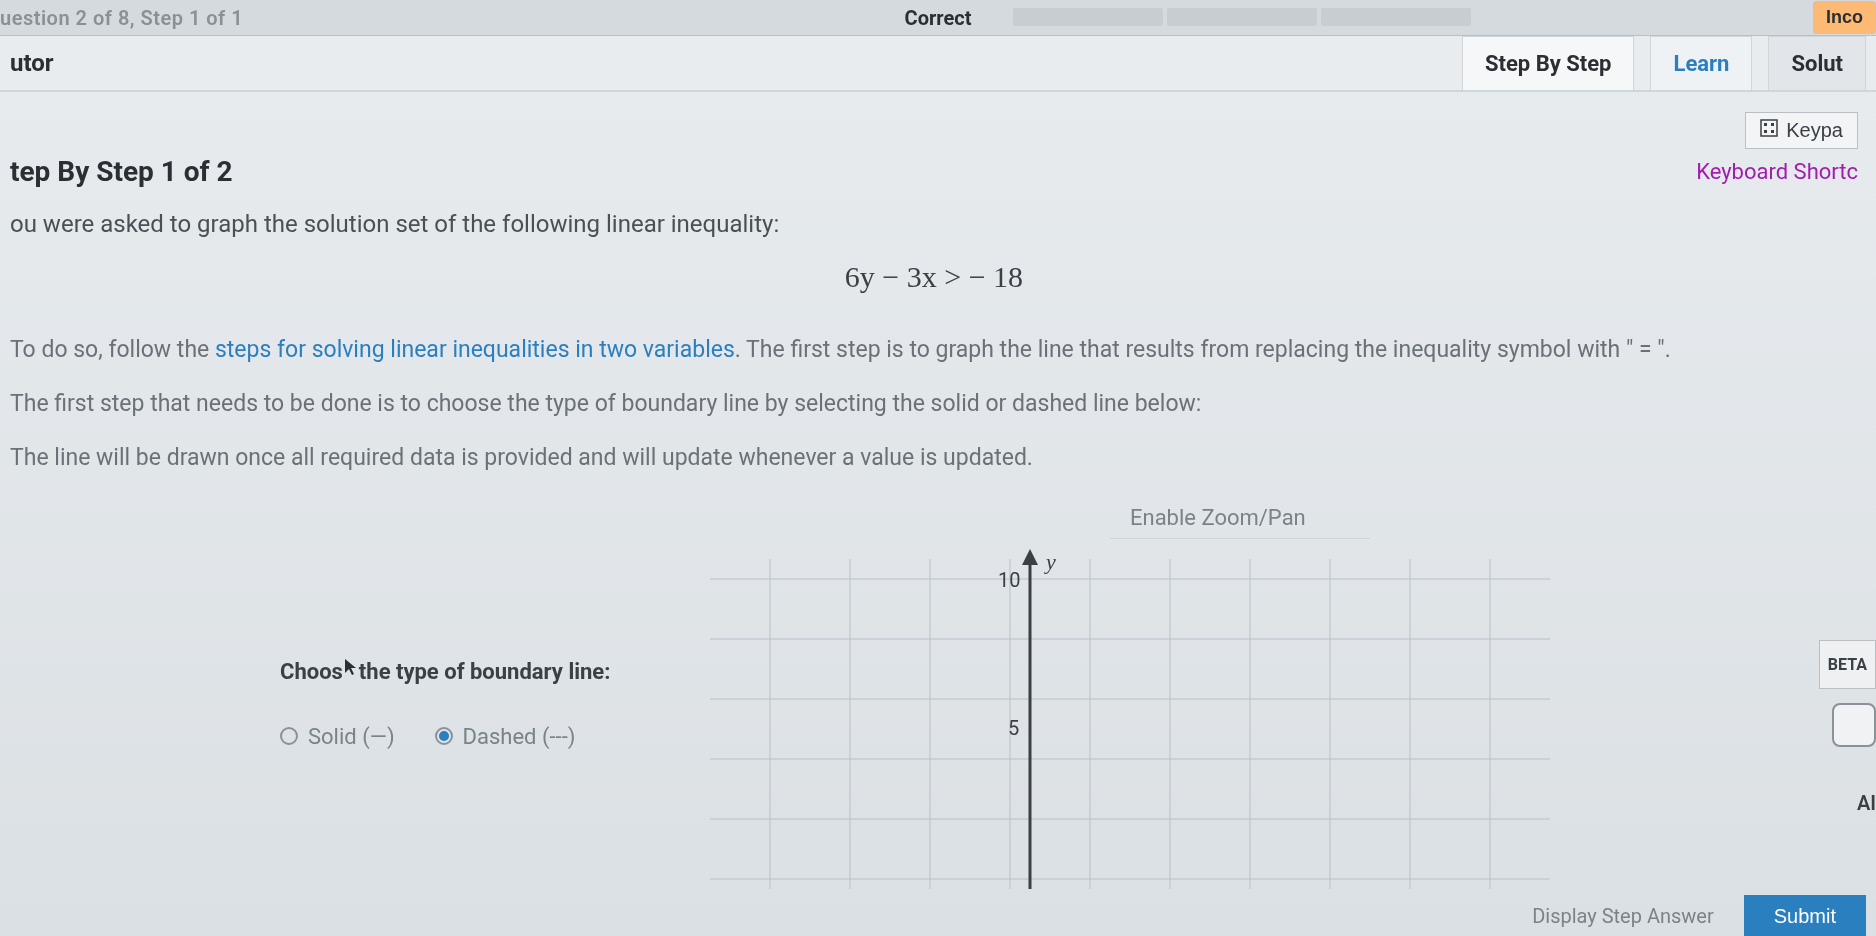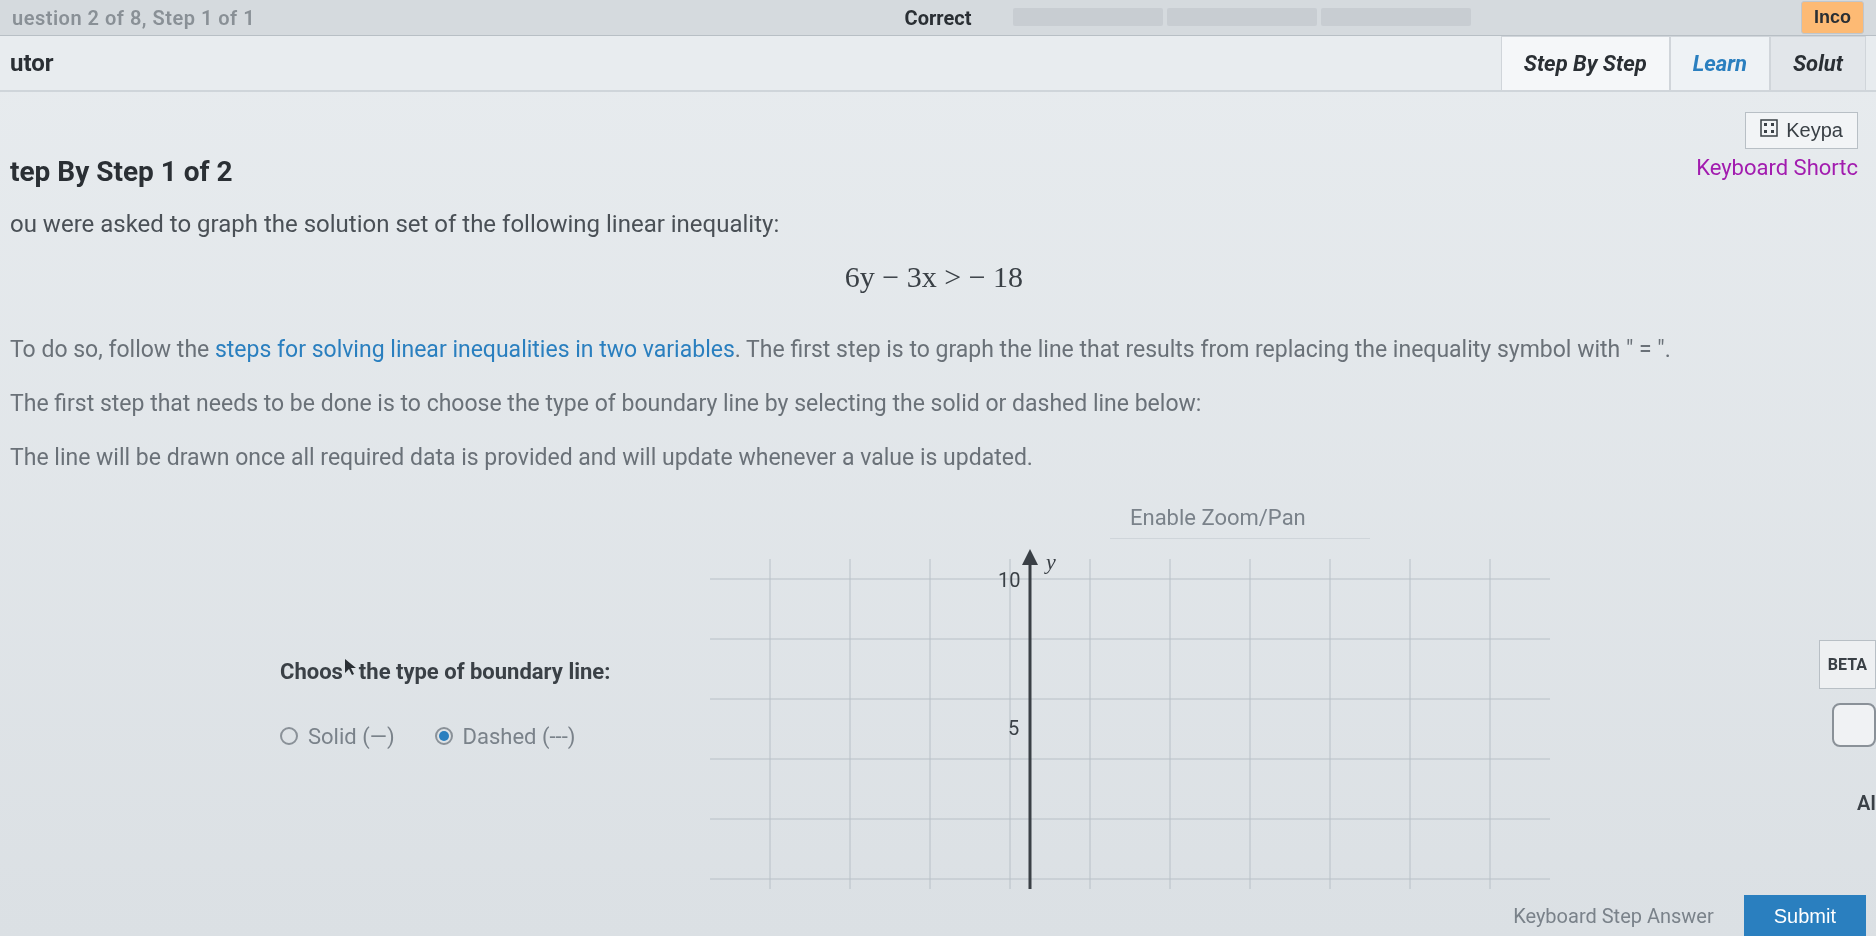--- a/index.html
+++ b/index.html
@@ -11,21 +11,21 @@
       overflow: hidden;
       color: #333;
     }
     .top-bar {
       height: 36px;
       background: #d5dade;
       border-bottom: 1px solid #b8bfc5;
       display: flex;
       align-items: center;
       justify-content: space-between;
-      padding: 0 12px;
+      padding: 0 0;
     }
     .breadcrumb {
       color: #6a7178;
       font-weight: 600;
       font-size: 20px;
       letter-spacing: 0.5px;
       opacity: 0.7;
     }
     .correct-label {
       position: absolute;
@@ -63,22 +63,21 @@
       justify-content: space-between;
       padding: 0 10px;
     }
     .tutor-label {
       font-weight: 700;
       font-size: 24px;
       color: #2a2f34;
     }
     .tabs {
       display: flex;
-      gap: 0;
-      font-style: italic;
+      gap: 16px;
     }
     .tab {
       padding: 14px 22px;
       font-weight: 700;
       font-size: 22px;
       color: #2a2f34;
       background: #f5f7f9;
       border: 1px solid #d0d5da;
       cursor: pointer;
     }
@@ -100,20 +99,21 @@
       font-size: 20px;
       color: #3a4046;
       display: flex;
       align-items: center;
       gap: 8px;
       cursor: pointer;
     }
     .step-header-row {
       display: flex;
       justify-content: space-between;
+      align-items: center;
       margin-bottom: 22px;
     }
     .step-title {
       font-weight: 700;
       font-size: 28px;
       color: #2a2f34;
     }
     .kb-shortcut {
       font-size: 22px;
       color: #a21caf;
@@ -365,15 +365,15 @@
 
 </div>
 
 <div class="right-badges">
   <div class="beta-badge">BETA</div>
   <div class="ai-circle"></div>
   <div class="ai-label">AI</div>
 </div>
 
 <div class="footer">
-  <span class="display-step">Keyboard Step Answer</span>
+  <span class="display-step">Display Step Answer</span>
   <button class="submit-btn">Submit</button>
 </div>
 
 </body></html>

